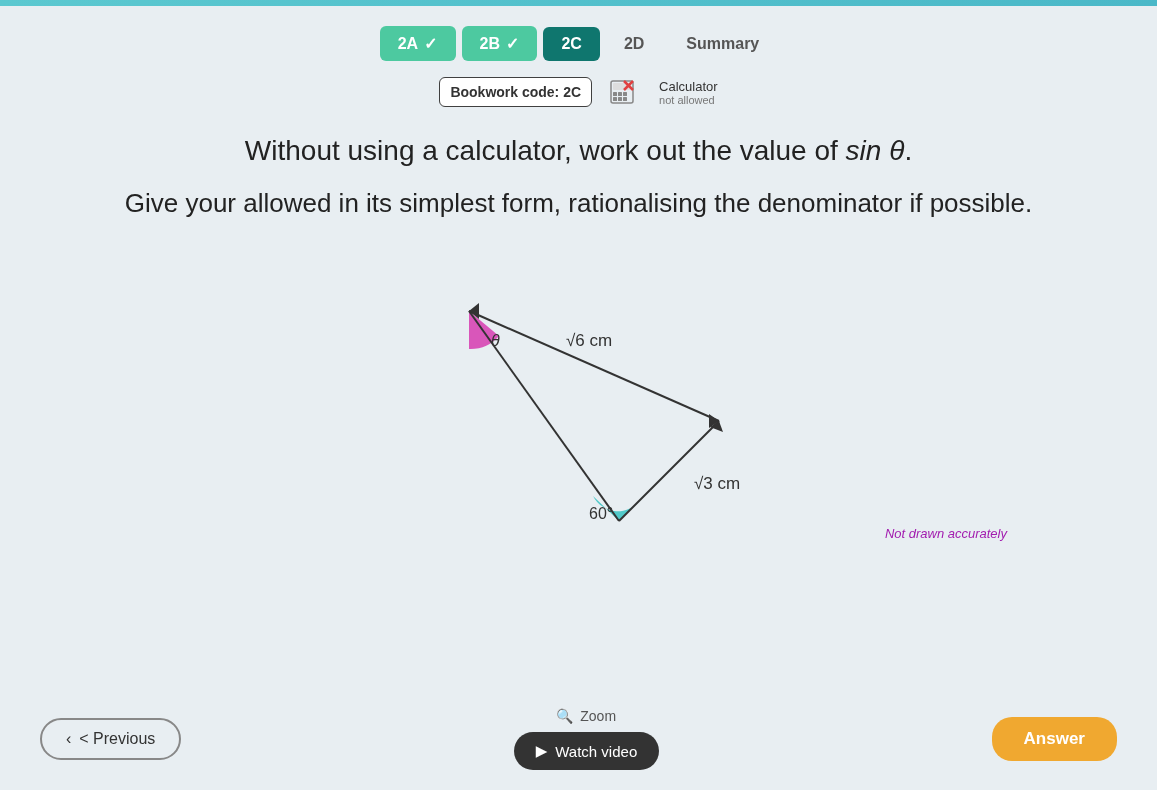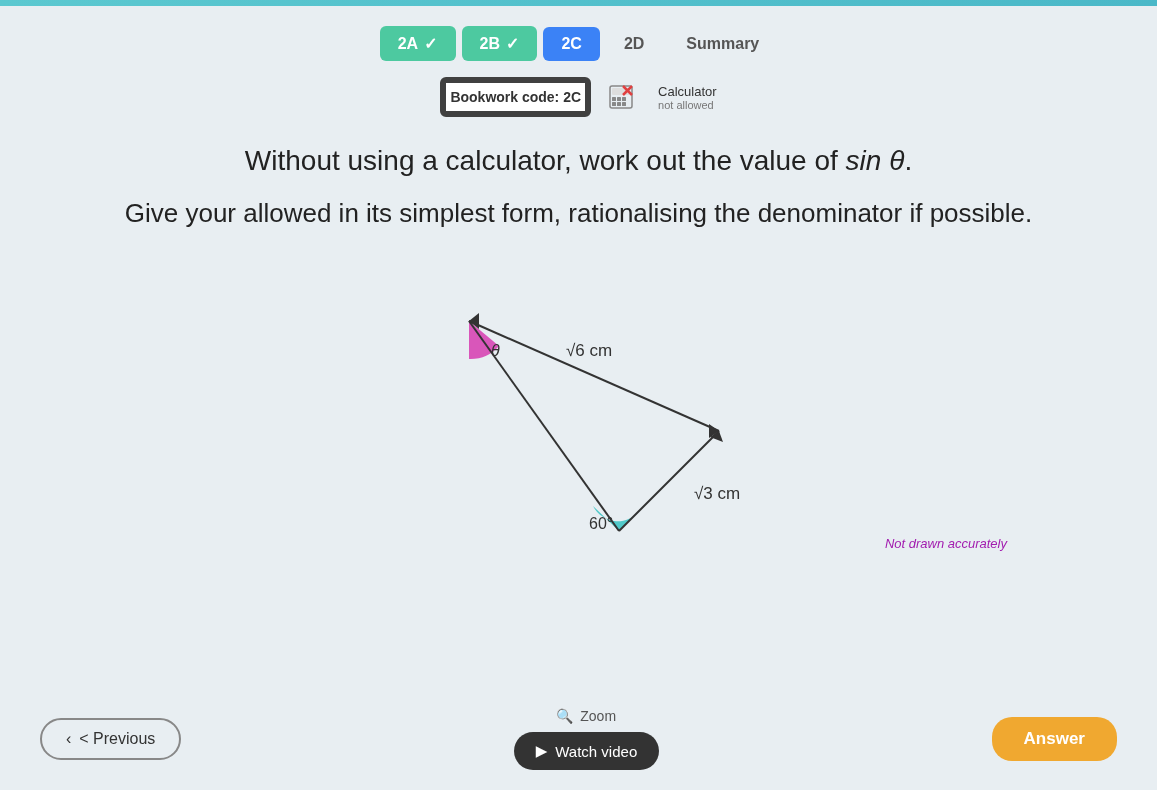--- a/index.html
+++ b/index.html
@@ -32,42 +32,42 @@
       display: flex;
       align-items: center;
       gap: 6px;
     }
     .tab-completed {
       background: #4dc9a0;
       color: white;
       border: none;
     }
     .tab-active {
-      background: #3b82f6;
+      background: #0f766e;
       color: white;
       border: none;
     }
     .tab-inactive {
       background: transparent;
       color: #555;
       border: none;
       font-size: 16px;
     }
     .bookwork-row {
       display: flex;
       justify-content: center;
       align-items: center;
       gap: 16px;
       margin-top: 16px;
     }
     .bookwork-badge {
       background: white;
-      border: 6px solid #404040;
+      border: 1px solid #404040;
       border-radius: 6px;
-      padding: 6px 4px;
+      padding: 6px 10px;
       font-size: 14px;
       color: #333;
       font-weight: bold;
     }
     .calculator-badge {
       display: flex;
       align-items: center;
       gap: 23px;
       font-size: 13px;
       color: #555;

